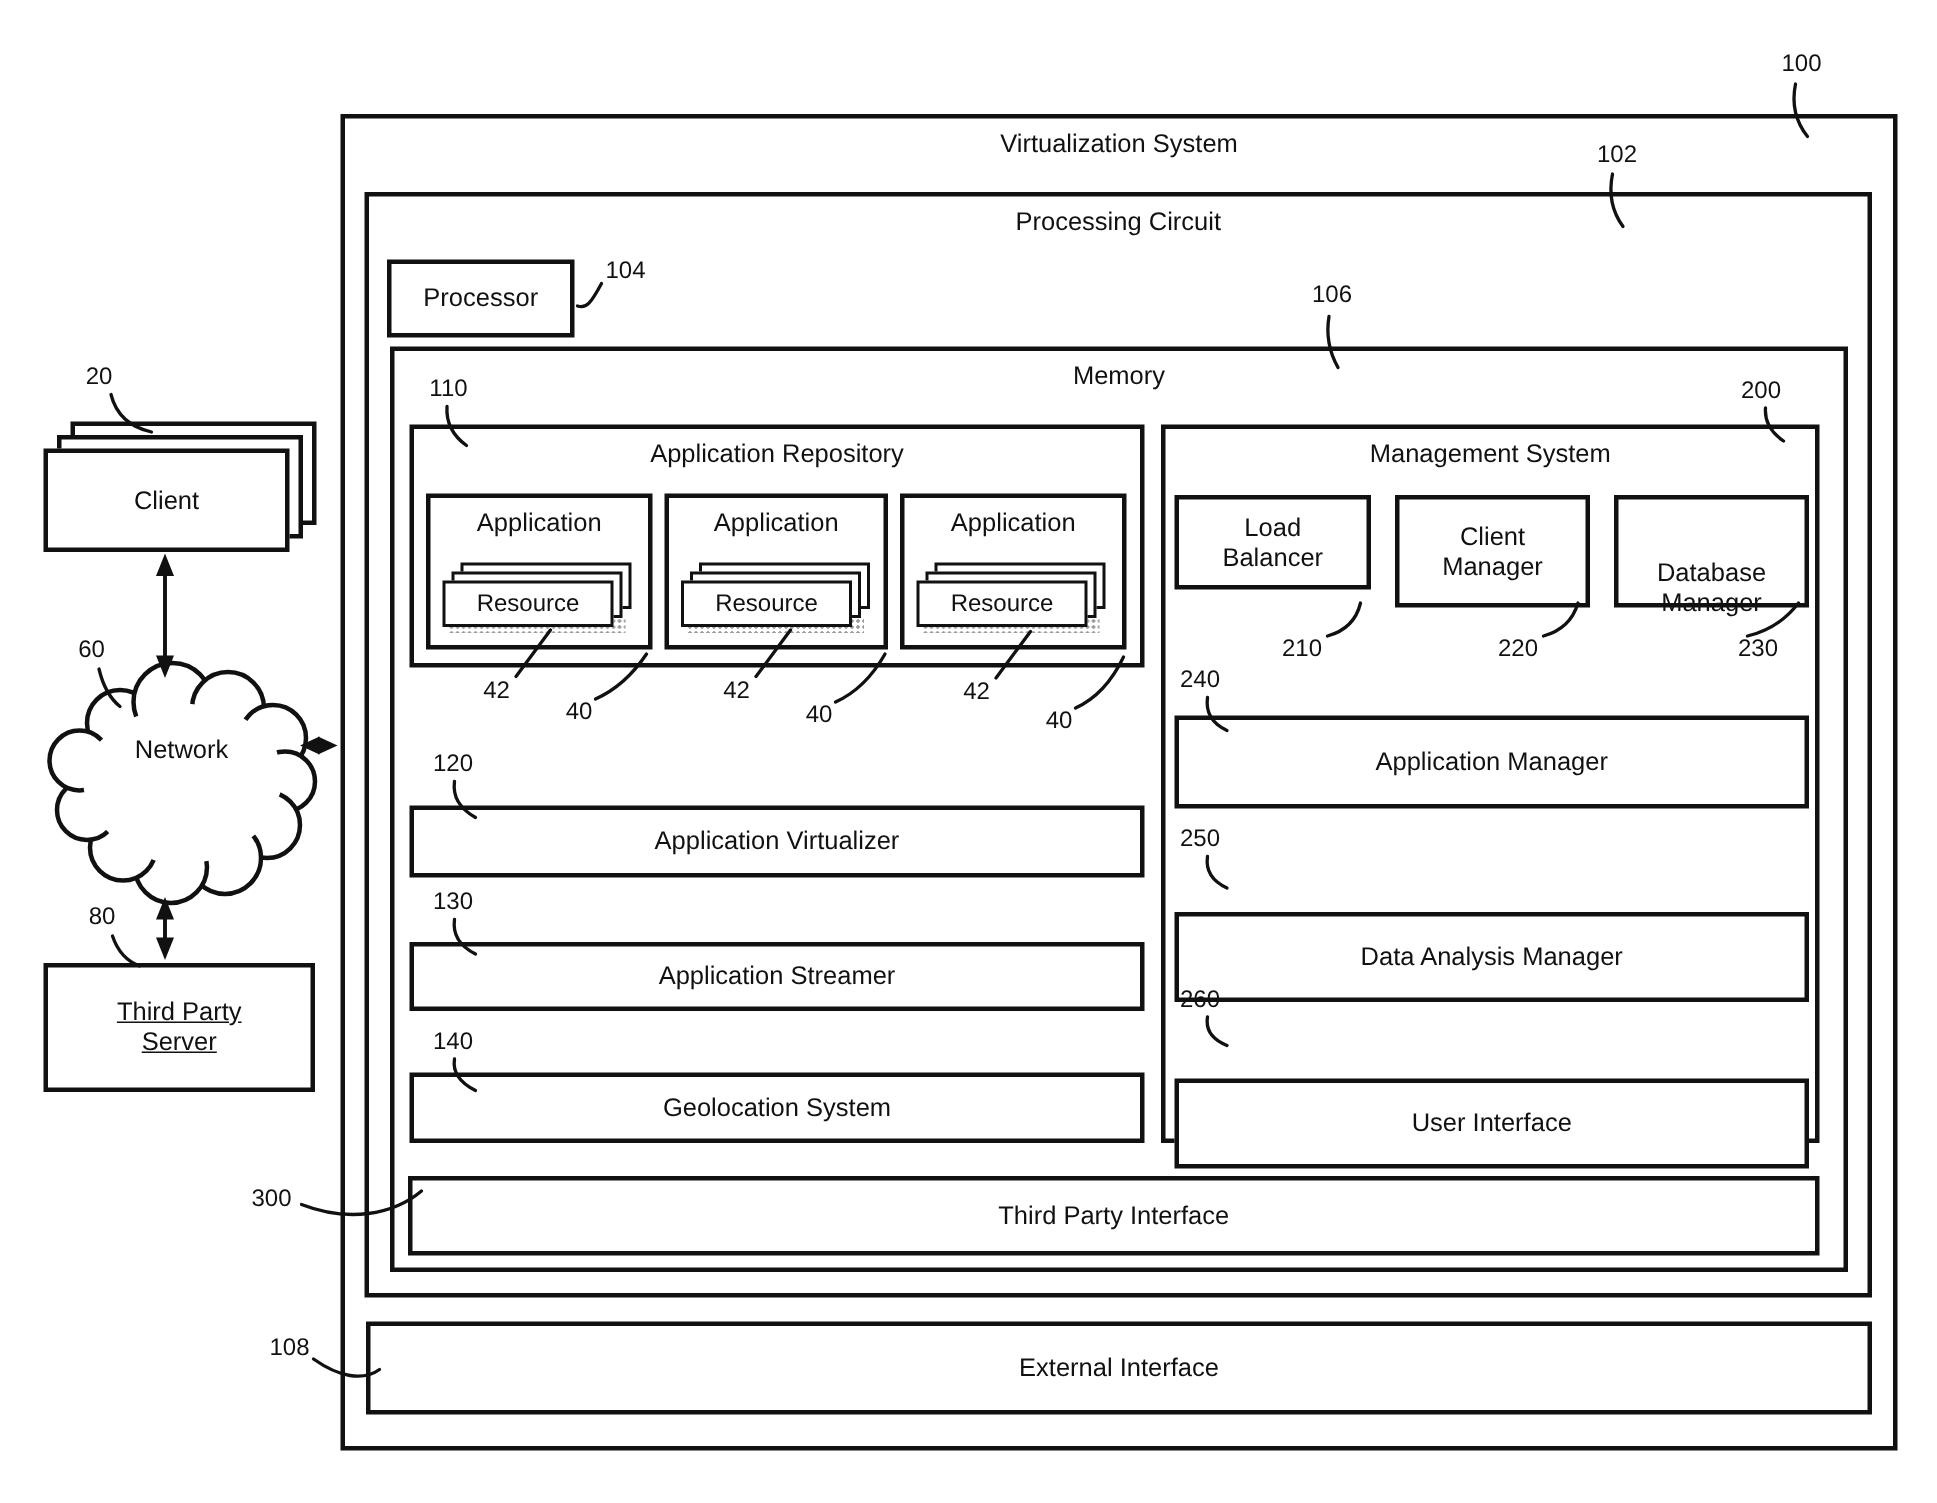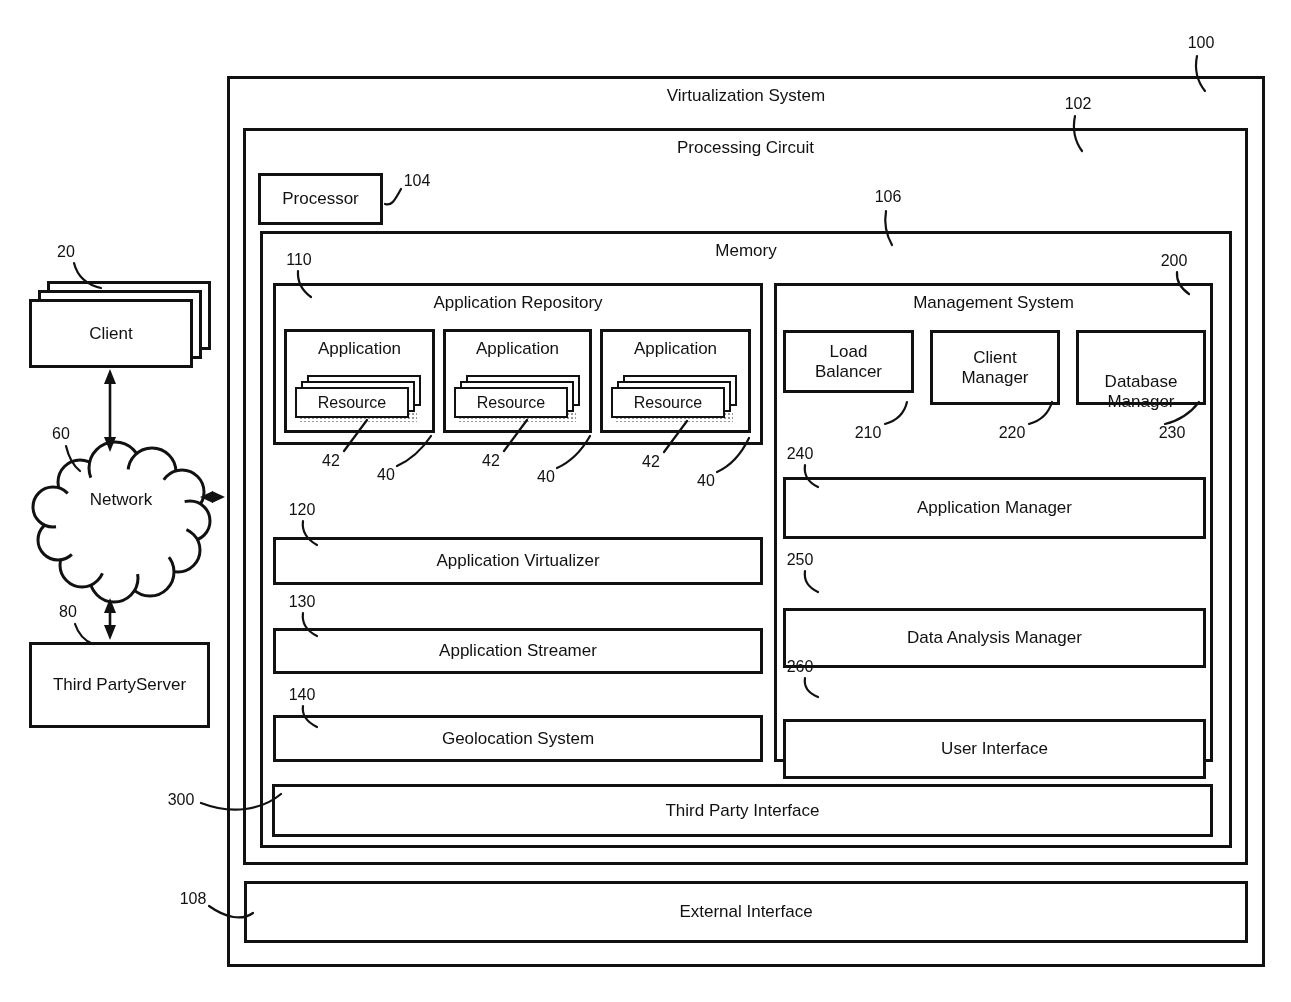--- a/index.html
+++ b/index.html
@@ -25,21 +25,21 @@
 
 <div id="stage">
 
   <div class="box" style="left:47px;top:281px;width:164px;height:69px;"></div>
   <div class="box" style="left:38px;top:290px;width:164px;height:69px;"></div>
   <div class="box centered" style="left:29px;top:299px;width:164px;height:69px;">
     <span>Client</span>
   </div>
 
   <div class="box" style="left:29px;top:642px;width:181px;height:86px;">
-    <div class="centered" style="position:absolute;inset:0;flex-direction:row;">
+    <div class="centered" style="position:absolute;inset:0;flex-direction:column;text-decoration:underline;">
       <span>Third Party</span>
       <span>Server</span>
     </div>
   </div>
 
   <div class="box" style="left:227px;top:76px;width:1038px;height:891px;">
     <div class="title-top">Virtualization System</div>
   </div>
 
   <div class="box" style="left:243px;top:128px;width:1005px;height:737px;">

